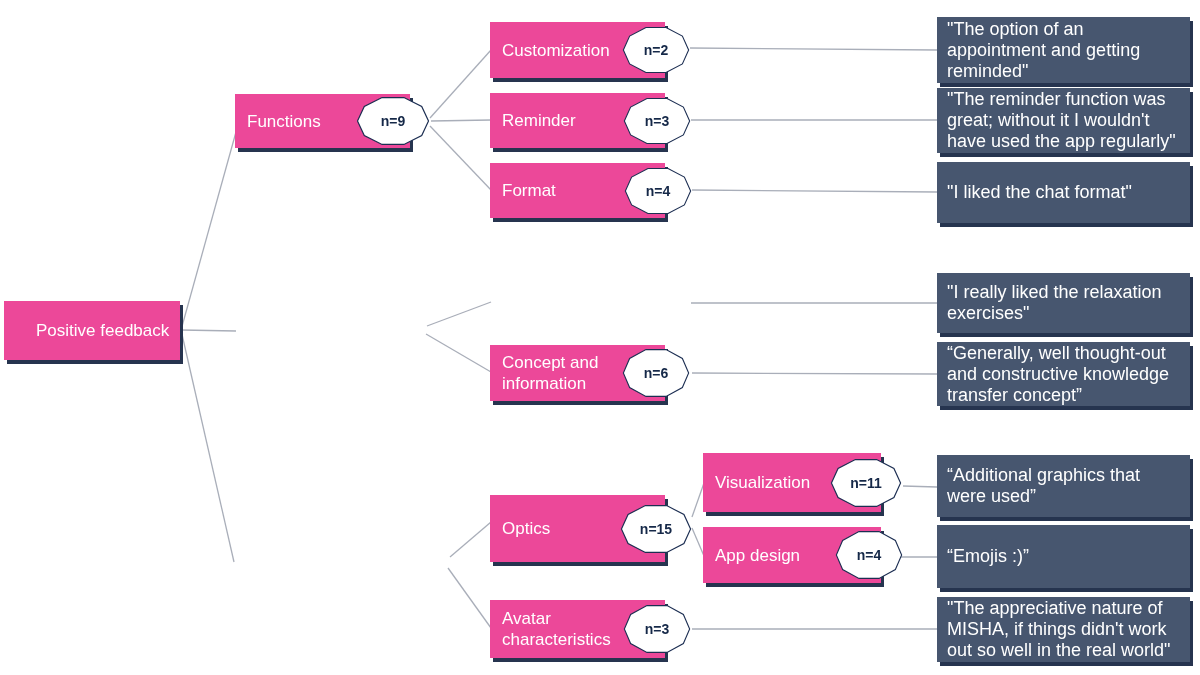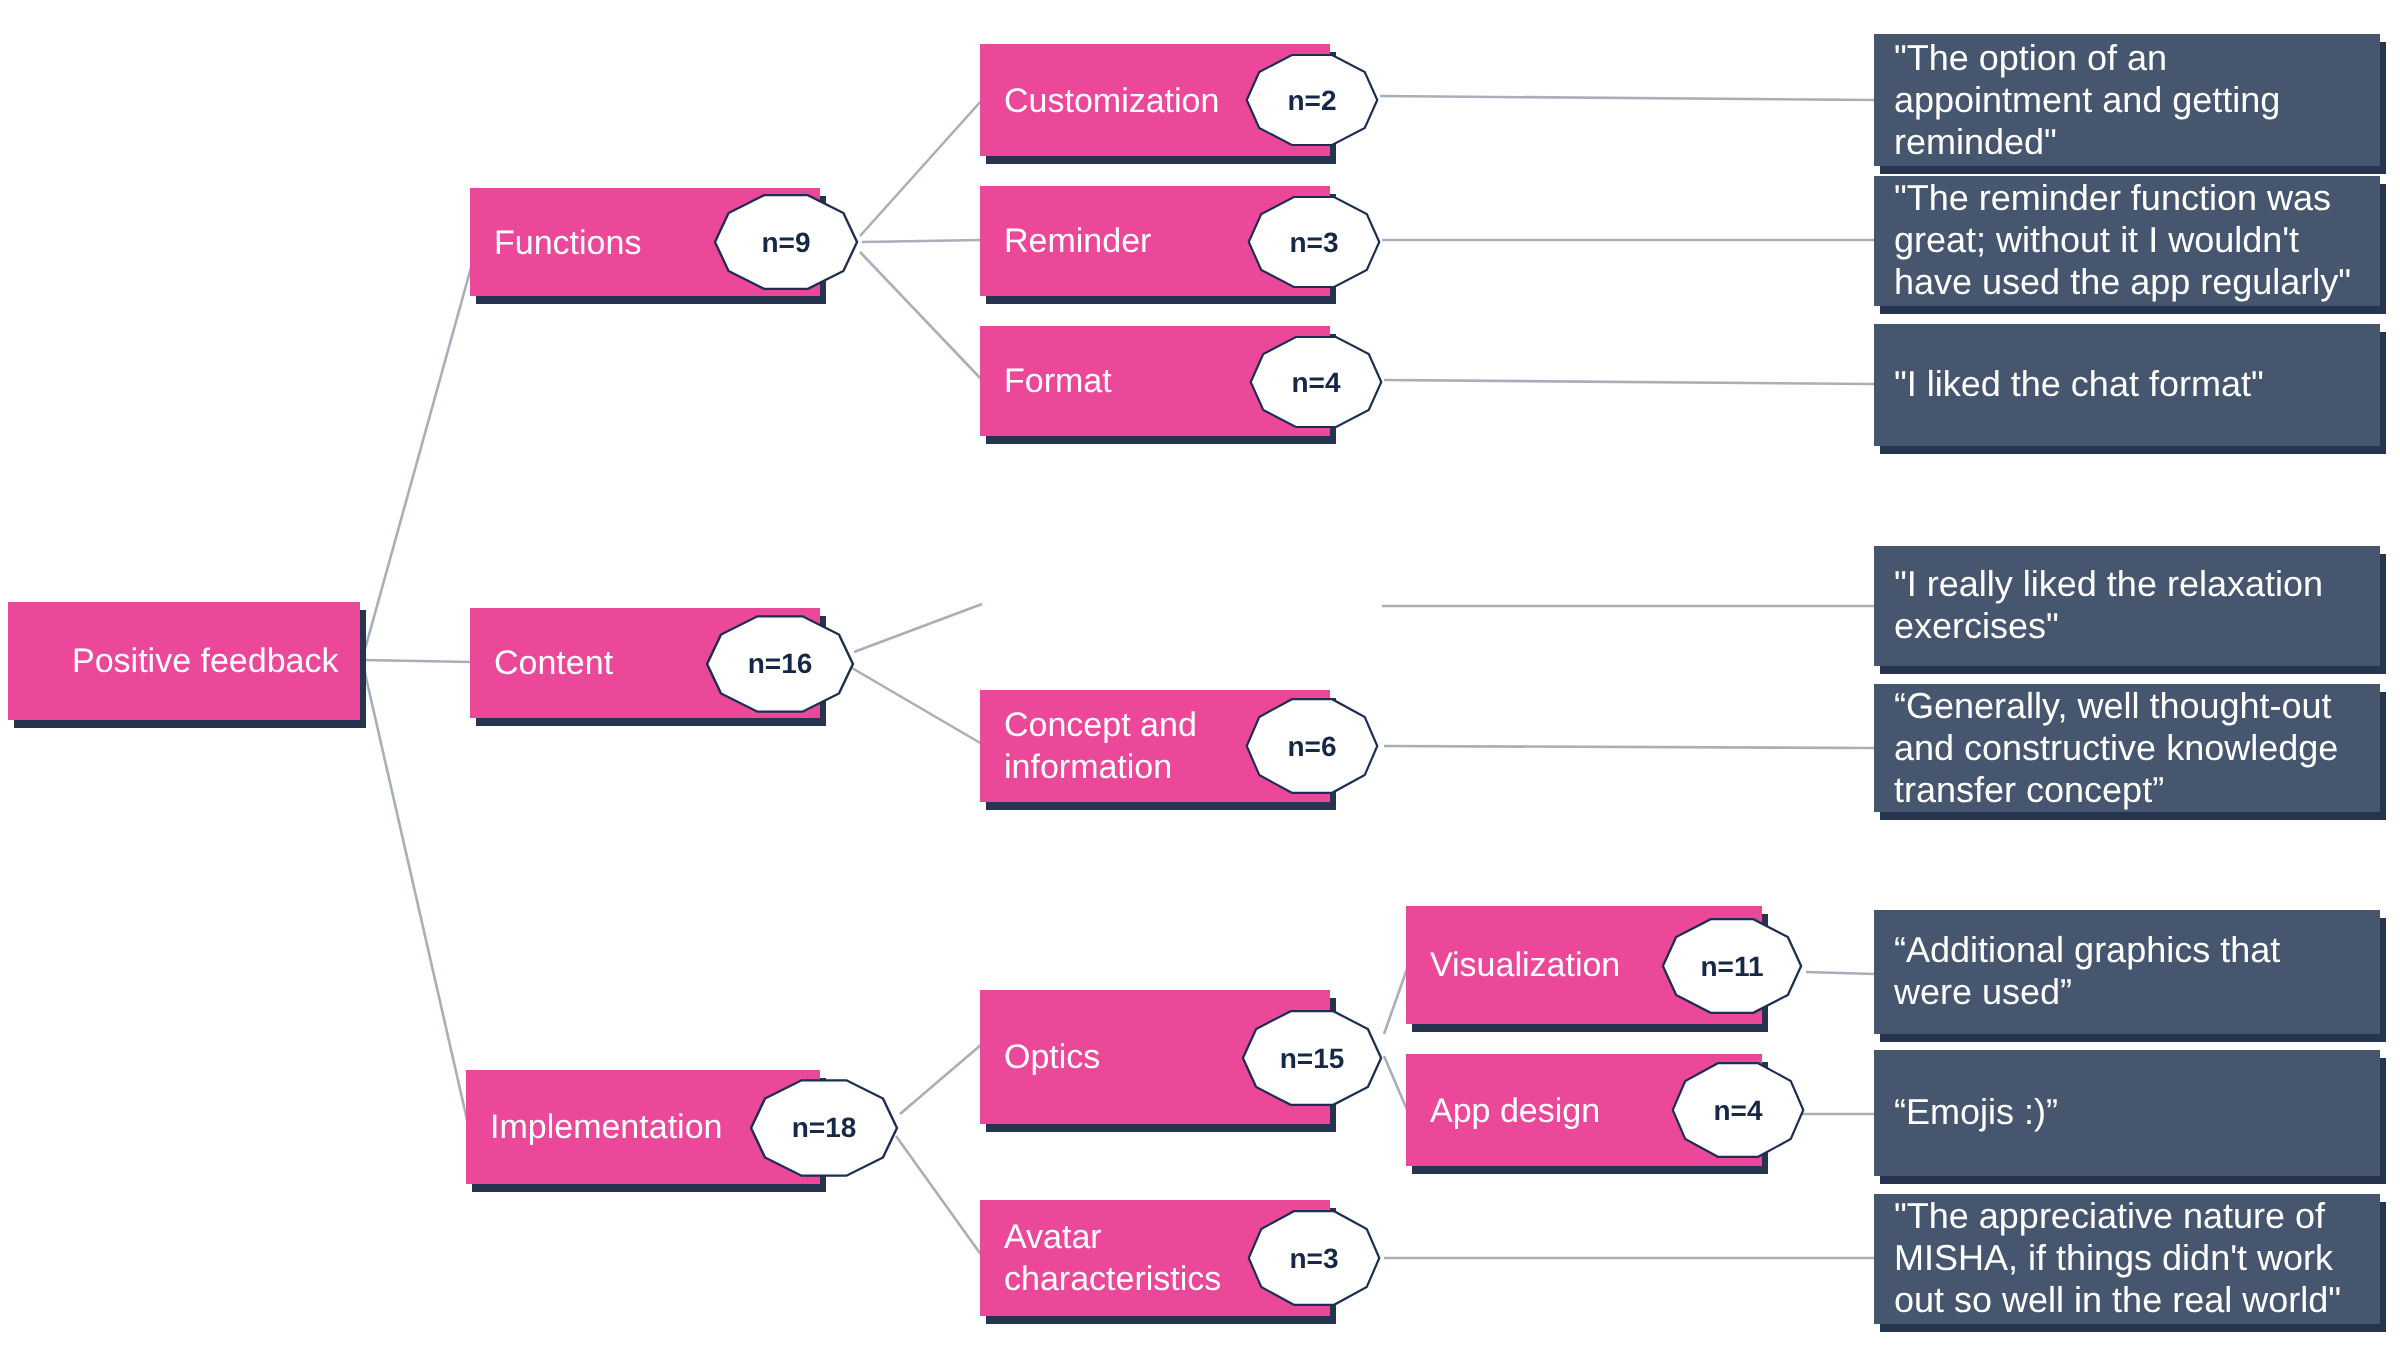--- a/index.html
+++ b/index.html
@@ -95,39 +95,21 @@
   <div class="node" style="left:235px;top:94px;width:175px;height:54px;">
     <span class="label">Functions</span>
     <span class="badge" style="width:74px;height:52px;right:-20px;">
       <svg viewBox="0 0 100 76" preserveAspectRatio="none">
           <polygon points="98,38 88.8,16.8 64.8,3.8 35.2,3.8 11.2,16.8 2,38 11.2,59.2 35.2,72.2 64.8,72.2 88.8,59.2" fill="#ffffff" stroke="#1c2e52" stroke-width="1.6"></polygon>
         </svg>
       <span class="badge-label">n=9</span>
     </span>
   </div>
 
-  <div class="node" style="left:235px;top:304px;width:175px;height:55px;">
-    <span class="label">Content</span>
-    <span class="badge" style="width:76px;height:53px;right:-18px;">
-      <svg viewBox="0 0 100 76" preserveAspectRatio="none">
-          <polygon points="98,38 88.8,16.8 64.8,3.8 35.2,3.8 11.2,16.8 2,38 11.2,59.2 35.2,72.2 64.8,72.2 88.8,59.2" fill="#ffffff" stroke="#1c2e52" stroke-width="1.6"></polygon>
-        </svg>
-      <span class="badge-label">n=16</span>
-    </span>
-  </div>
-
-  <div class="node" style="left:233px;top:535px;width:177px;height:57px;">
-    <span class="label" style="max-width:130px;">Implementation</span>
-    <span class="badge" style="width:76px;height:53px;right:-40px;">
-      <svg viewBox="0 0 100 76" preserveAspectRatio="none">
-          <polygon points="98,38 88.8,16.8 64.8,3.8 35.2,3.8 11.2,16.8 2,38 11.2,59.2 35.2,72.2 64.8,72.2 88.8,59.2" fill="#ffffff" stroke="#1c2e52" stroke-width="1.6"></polygon>
-        </svg>
-      <span class="badge-label">n=18</span>
-    </span>
-  </div>
+
 
   <div class="node" style="left:490px;top:22px;width:175px;height:56px;">
     <span class="label">Customization</span>
     <span class="badge" style="width:68px;height:50px;right:-25px;">
       <svg viewBox="0 0 100 76" preserveAspectRatio="none">
           <polygon points="98,38 88.8,16.8 64.8,3.8 35.2,3.8 11.2,16.8 2,38 11.2,59.2 35.2,72.2 64.8,72.2 88.8,59.2" fill="#ffffff" stroke="#1c2e52" stroke-width="1.6"></polygon>
         </svg>
       <span class="badge-label">n=2</span>
     </span>
   </div>

